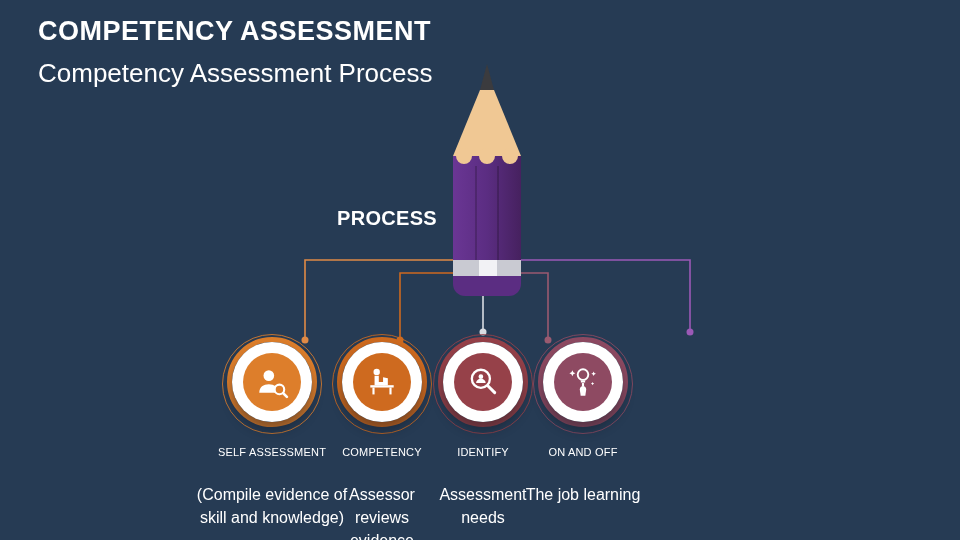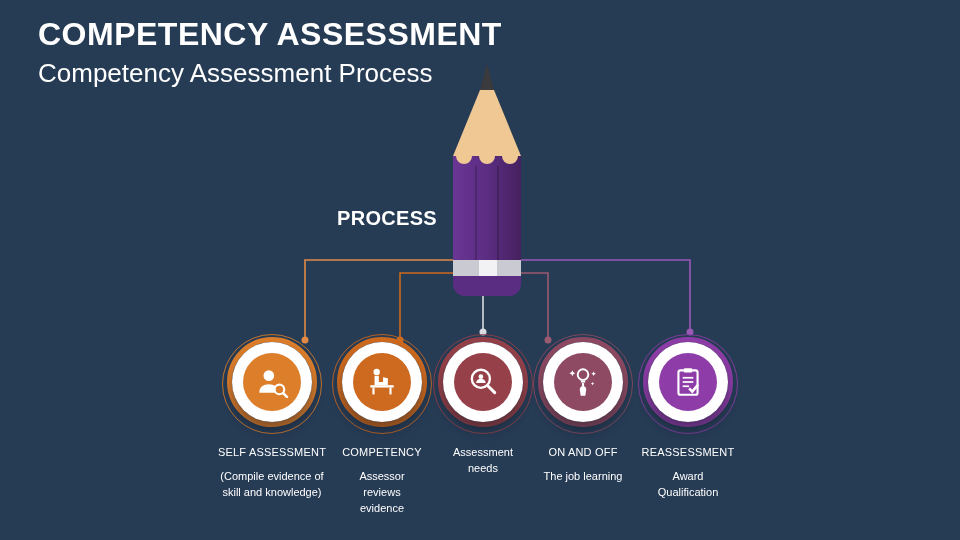--- a/index.html
+++ b/index.html
@@ -8,21 +8,21 @@
     background:#263B54;
     font-family:"Liberation Sans",sans-serif;
     color:#ffffff;
     position:relative;
     overflow:hidden;
   }
   .slide{position:absolute;inset:0;}
 
   .title{
     position:absolute;left:38px;top:16px;
-    font-size:32px;font-weight:800;letter-spacing:0.5px;
+    font-size:27px;font-weight:800;letter-spacing:0.5px;
   }
   .subtitle{
     position:absolute;left:38px;top:58px;
     font-size:26px;font-weight:400;
   }
   .process-label{
     position:absolute;left:287px;top:207px;width:150px;
     text-align:right;font-size:20px;font-weight:700;letter-spacing:0.3px;
   }
 
@@ -46,21 +46,21 @@
     border-radius:50%;background:#ffffff;
     box-shadow:0 8px 12px rgba(15,22,34,.45);
   }
   .inner-disc{
     position:absolute;left:23px;top:23px;width:58px;height:58px;
     border-radius:50%;display:flex;align-items:center;justify-content:center;
   }
   .inner-disc svg{width:34px;height:34px;display:block;}
 
   .step-title{font-size:11px;font-weight:400;margin-top:12px;letter-spacing:0.2px;}
-  .step-desc{font-size:11px;margin-top:11px;line-height:1.45;white-space:pre-line;}
+  .step-desc{font-size:16px;margin-top:25px;line-height:1.45;white-space:pre-line;}
 
   
   .s1{left:187px;} .s1 .thin-ring,.s1 .ring{border-color:#DD7E2B;} .s1 .inner-disc{background:#DD7E2B;}
   .s2{left:297px;} .s2 .thin-ring,.s2 .ring{border-color:#CE6A1F;} .s2 .inner-disc{background:#CE6A1F;}
   .s3{left:398px;} .s3 .thin-ring,.s3 .ring{border-color:#964149;} .s3 .inner-disc{background:#964149;}
   .s4{left:498px;} .s4 .thin-ring,.s4 .ring{border-color:#8E4A62;} .s4 .inner-disc{background:#8E4A62;}
   .s5{left:603px;} .s5 .thin-ring,.s5 .ring{border-color:#8E3DA8;} .s5 .inner-disc{background:#8E3DA8;}
 </style>
 </head>
 <body>
@@ -166,20 +166,21 @@
       <span class="white-disc"></span>
       <span class="inner-disc">
         <svg viewBox="0 0 32 32">
           <circle cx="14" cy="13" r="8.5" fill="none" stroke="#fff" stroke-width="2.2"></circle>
           <circle cx="14" cy="11" r="2.2" fill="#fff"></circle>
           <path d="M9.5 17c0-2.5 2-4 4.5-4s4.5 1.5 4.5 4z" fill="#fff"></path>
           <line x1="20.5" y1="19.5" x2="27" y2="26" stroke="#fff" stroke-width="2.8" stroke-linecap="round"></line>
         </svg>
       </span>
     </div>
+    <div class="step-title">IDENTIFY</div>
     <div class="step-desc">Assessment
 needs</div>
   </div>
 
   <div class="step s4">
     <div class="badge">
       <span class="thin-ring"></span>
       <span class="ring"></span>
       <span class="white-disc"></span>
       <span class="inner-disc">
@@ -191,34 +192,14 @@
           <path d="M6 5 l.9 1.9 1.9.9 -1.9.9 -.9 1.9 -.9-1.9 -1.9-.9 1.9-.9 z" fill="#fff"></path>
           <path d="M26 6 l.7 1.5 1.5.7 -1.5.7 -.7 1.5 -.7-1.5 -1.5-.7 1.5-.7 z" fill="#fff"></path>
           <path d="M25 16 l.5 1 1 .5 -1 .5 -.5 1 -.5-1 -1-.5 1-.5 z" fill="#fff"></path>
         </svg>
       </span>
     </div>
     <div class="step-title">ON AND OFF</div>
     <div class="step-desc">The job learning</div>
   </div>
 
-  <div class="step s5">
-    <div class="badge">
-      <span class="thin-ring"></span>
-      <span class="ring"></span>
-      <span class="white-disc"></span>
-      <span class="inner-disc">
-        <svg viewBox="0 0 32 32">
-          <rect x="7" y="5" width="18" height="23" rx="2" fill="none" stroke="#fff" stroke-width="2"></rect>
-          <rect x="12" y="3" width="8" height="4" rx="1" fill="#fff"></rect>
-          <line x1="11" y1="12" x2="21" y2="12" stroke="#fff" stroke-width="1.6"></line>
-          <line x1="11" y1="16" x2="21" y2="16" stroke="#fff" stroke-width="1.6"></line>
-          <line x1="11" y1="20" x2="17" y2="20" stroke="#fff" stroke-width="1.6"></line>
-          <path d="M17 22 l3 3 5.5-6.5" stroke="#fff" stroke-width="2.4" fill="none"></path>
-        </svg>
-      </span>
-    </div>
-    <div class="step-title">REASSESSMENT</div>
-    <div class="step-desc">Award
-Qualification</div>
-  </div>
 
 </div>
 
 </body></html>

